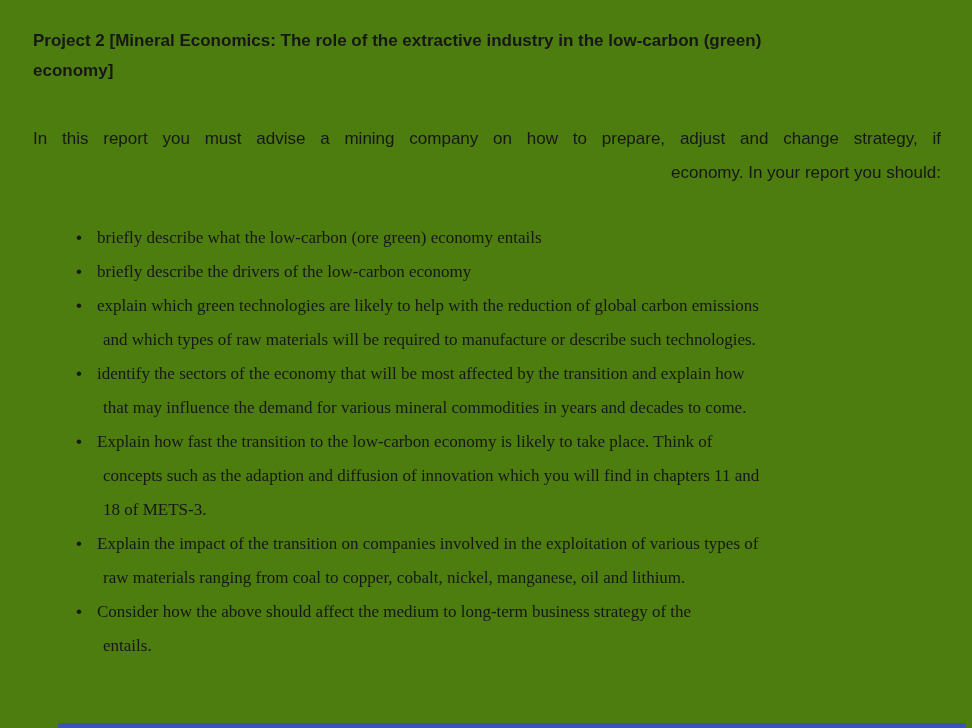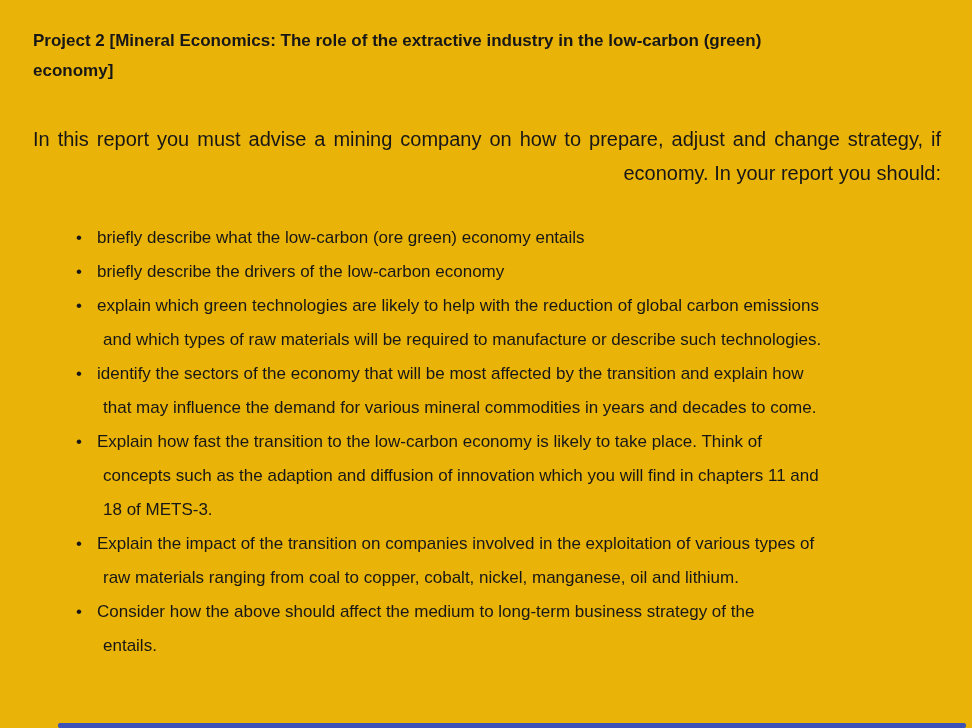--- a/index.html
+++ b/index.html
@@ -16,21 +16,21 @@
   }
   .heading {
     font-weight: 700;
     font-size: 17px;
     line-height: 30px;
     width: 908px;
   }
   .h-line { white-space: nowrap; }
   .intro {
     margin-top: 36px;
-    font-size: 20px;
+    font-size: 17px;
     line-height: 34px;
     width: 908px;
   }
   .p-line { width: 100%; text-align: right; }
   .p-line.just {
     text-align: justify;
     text-align-last: justify;
   }
   .list {
     margin-top: 31px;
@@ -39,36 +39,36 @@
     line-height: 34px;
     width: 865px;
   }
   .li { display: flex; align-items: flex-start; }
   .dot {
     flex: 0 0 21px;
     width: 21px;
     text-align: left;
     user-select: none;
   }
-  .li-body { flex: 1 1 auto; min-width: 0; }
+  .li-body { flex: 1 1 auto; min-width: 0; font-family: Liberation Serif, serif; }
   .li-line { white-space: nowrap; }
   .li-line.cont { padding-left: 6px; }
   .accent-bar {
     position: absolute;
     left: 58px;
     right: 6px;
     bottom: 0;
     height: 5px;
     border-radius: 2px;
   }
 </style>
 </head>
 <body>
 
-<div class="page" style="background: #eab308; color: rgb(23, 23, 23);">
+<div class="page" style="background: #4d7c0f; color: rgb(23, 23, 23);">
 
   <div class="heading">
     <div class="h-line">Project 2 [Mineral Economics: The role of the extractive industry in the low-carbon (green)</div>
     <div class="h-line">economy]</div>
   </div>
 
   <div class="intro">
     <div class="p-line just">In this report you must advise a mining company on how to prepare, adjust and change strategy, if</div>
     <div class="p-line">economy. In your report you should:</div>
   </div>

